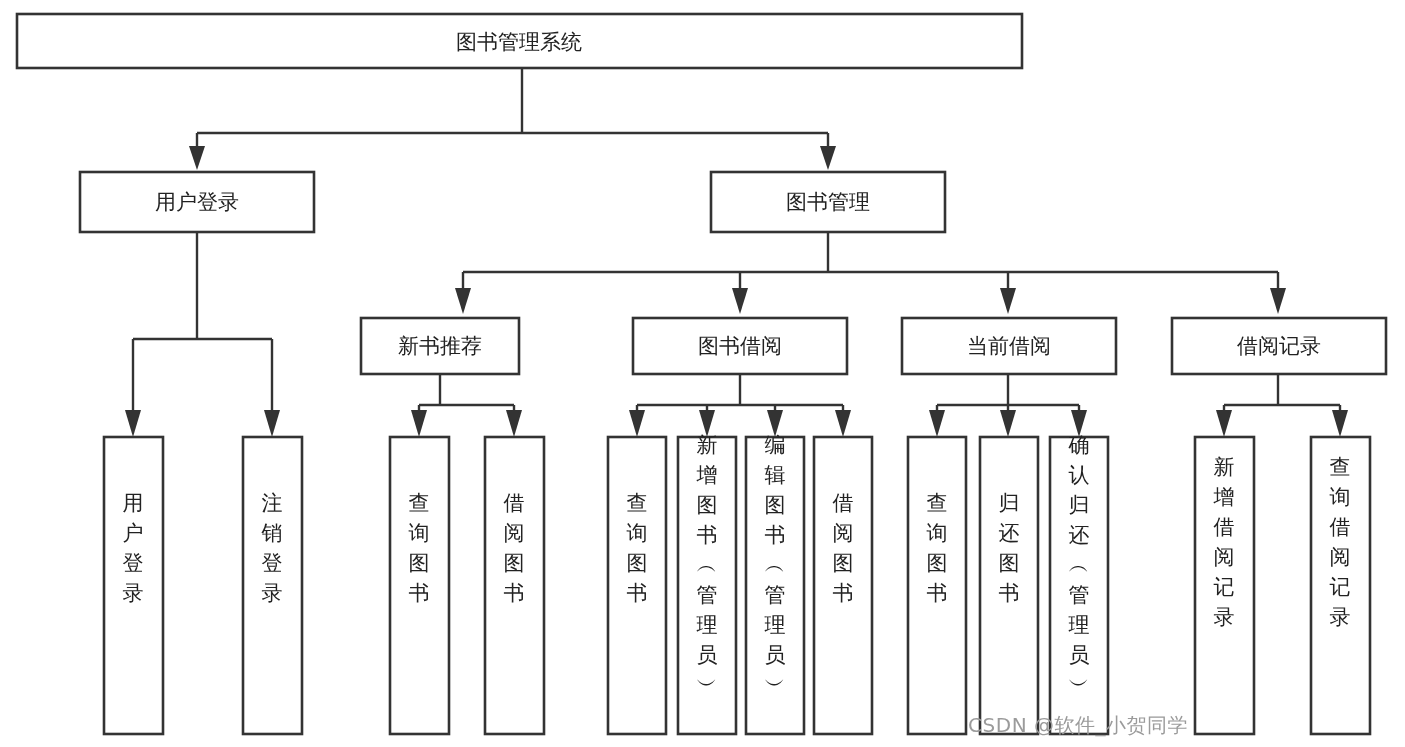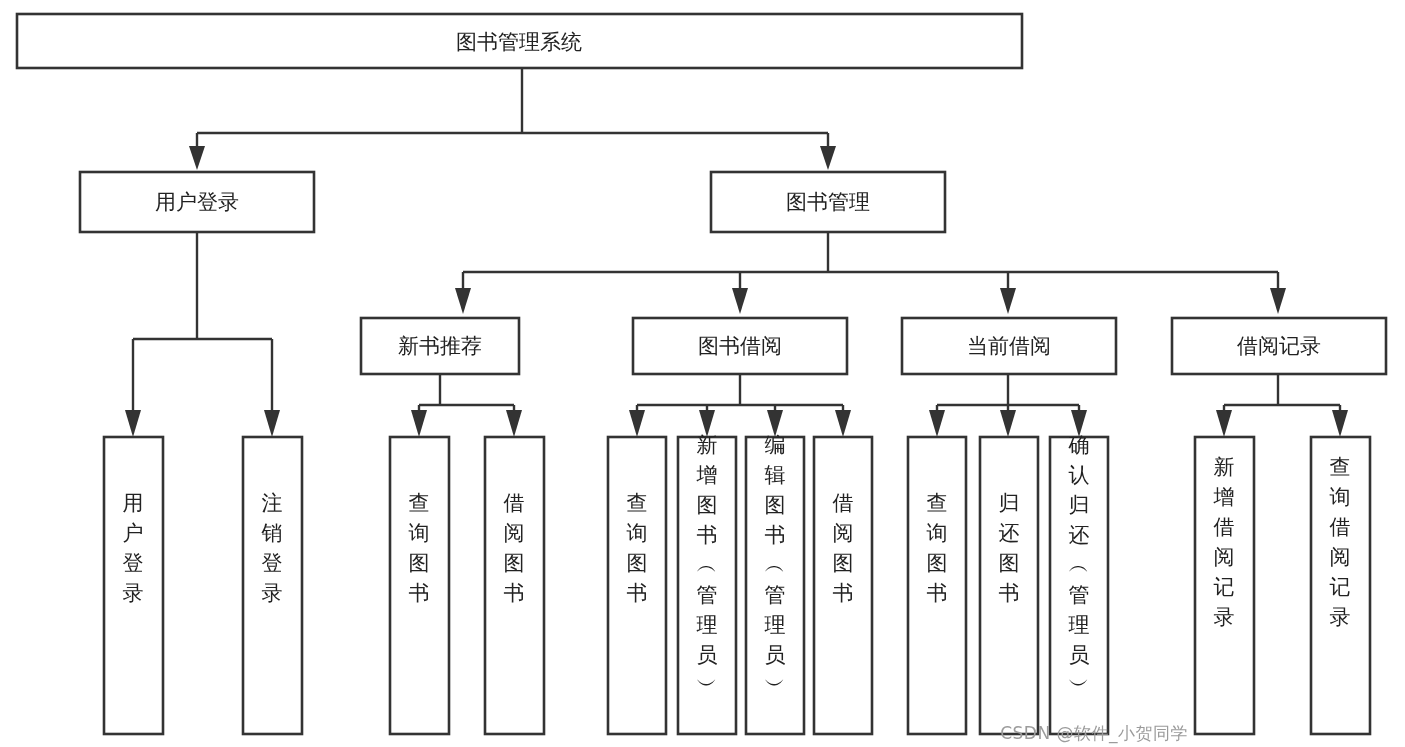--- a/index.html
+++ b/index.html
@@ -50,23 +50,23 @@
     stroke-width: 2.4;
     fill: none;
   }
   .arrow-head {
     fill: #333333;
     stroke: none;
   }
   .watermark {
     position: absolute;
     right: 10px;
-    bottom: 2px;
-    font-family: "DejaVu Sans", "Liberation Sans", sans-serif;
-    font-size: 17px;
+    bottom: 8px;
+    font-family: "DejaVu Sans", "Liberation Sans", sans-serif;
+    font-size: 20px;
     color: #9b9b9b;
     white-space: nowrap;
     letter-spacing: 0.5px;
     user-select: none;
   }
 </style>
 </head>
 <body>
 
 <div id="diagram-root">

